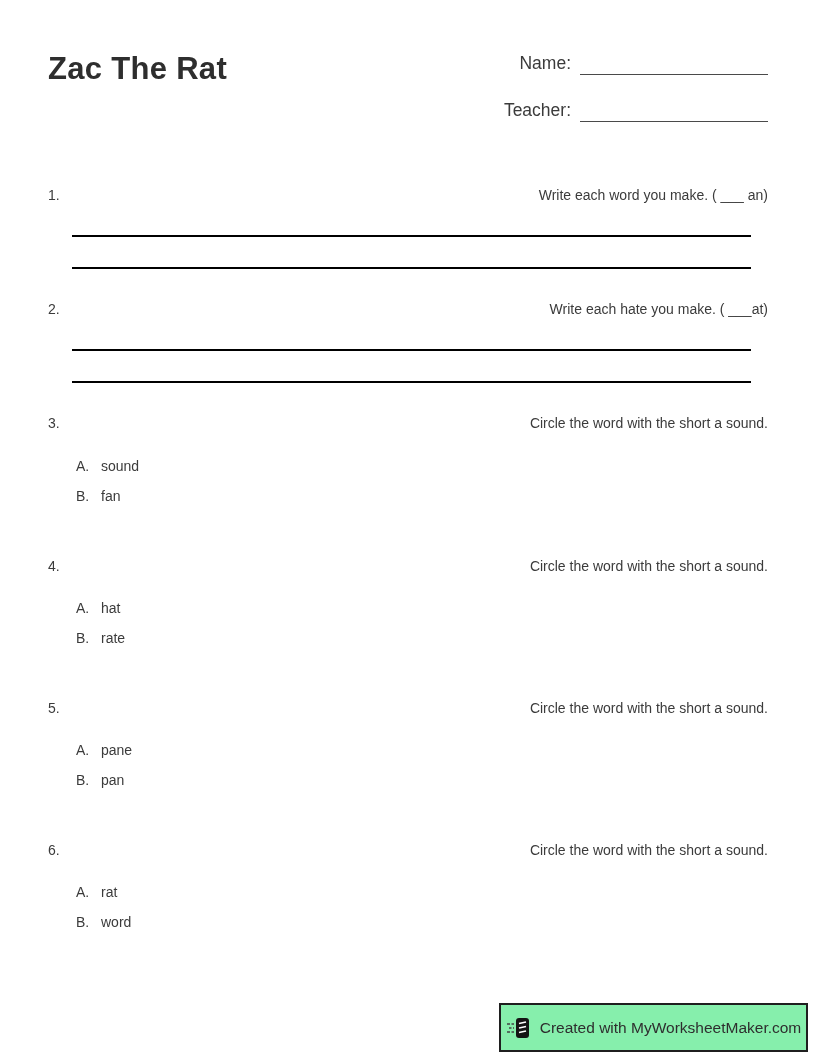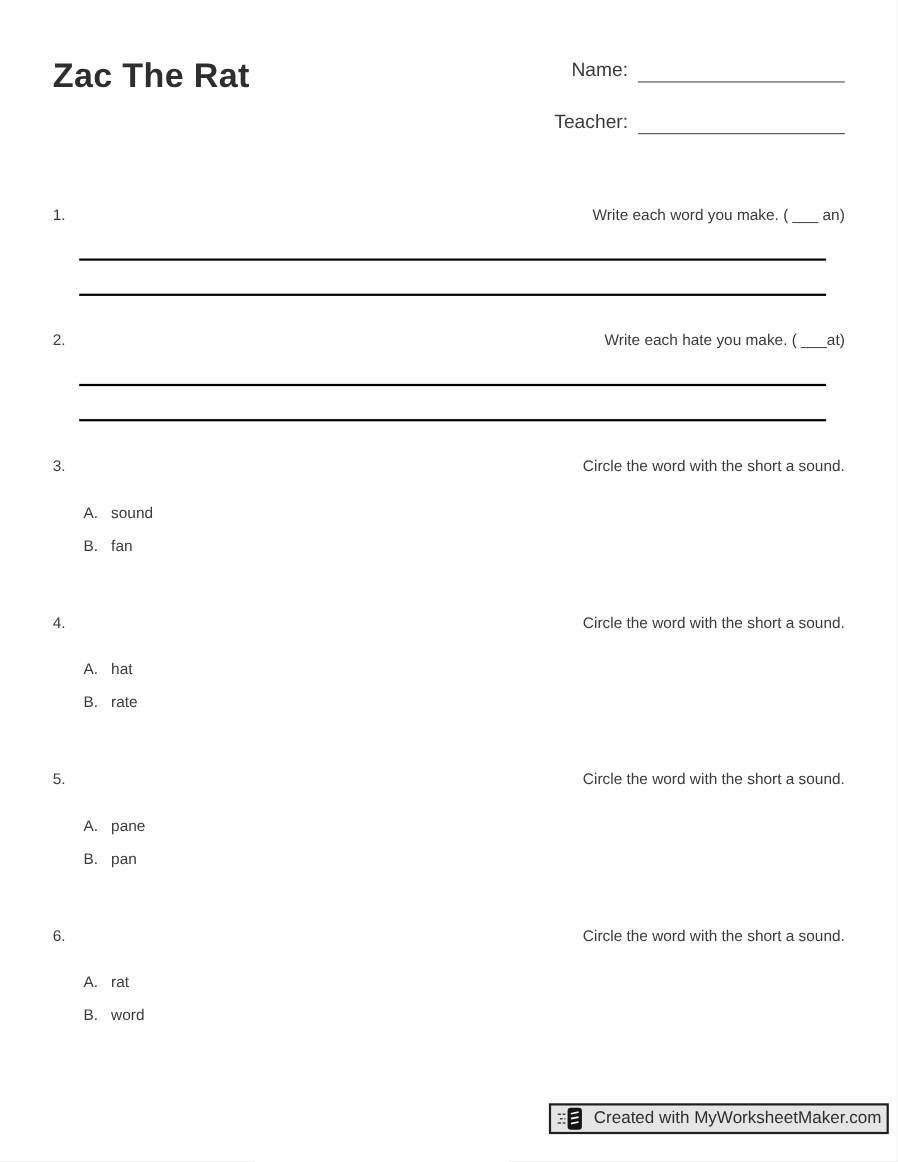--- a/index.html
+++ b/index.html
@@ -77,23 +77,23 @@
     margin-bottom: 12px;
   }
   .opt-letter { width: 25px; flex: none; }
   .opt-text { }
   
   .footer-box {
     position: absolute;
     left: 499px;
     top: 1003px;
     width: 309px;
-    height: 28px;
+    height: 49px;
     border: 2px solid #1f1f1f;
-    background: #e5e5e5;
+    background: #86efac;
     display: flex;
     align-items: center;
     justify-content: center;
   }
   .footer-icon { flex: none; margin-right: 8px; display: flex; align-items: center; }
   .footer-text { font-size: 15.5px; color: #2e2e2e; white-space: nowrap; }
 </style>
 </head>
 <body>
 

